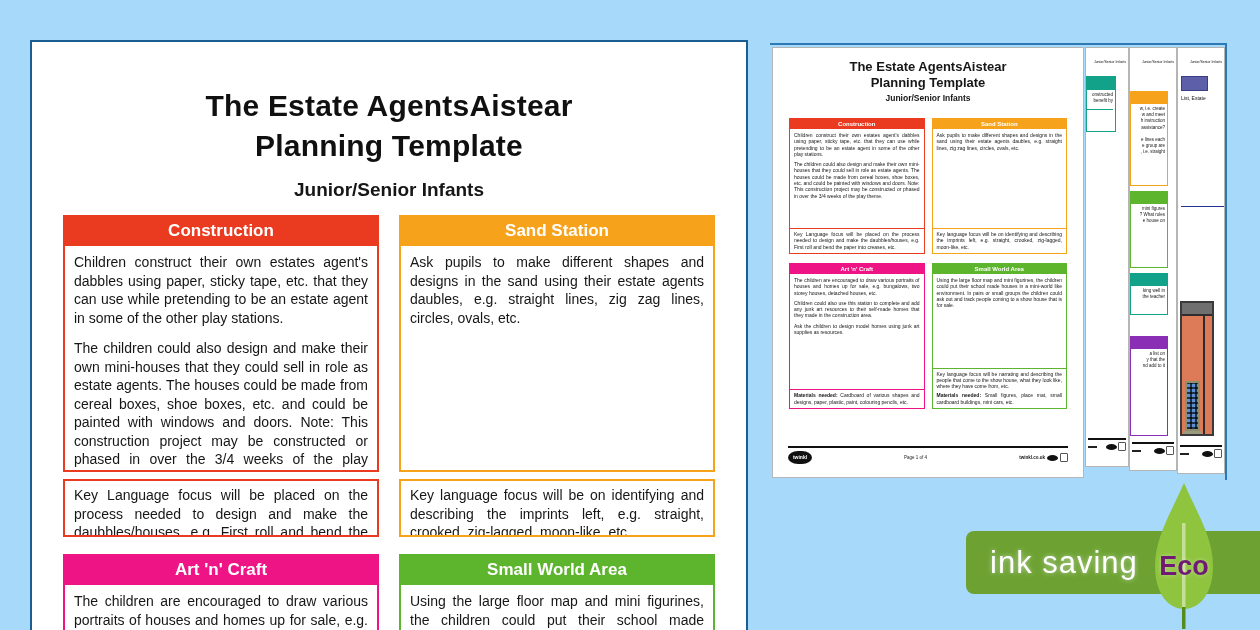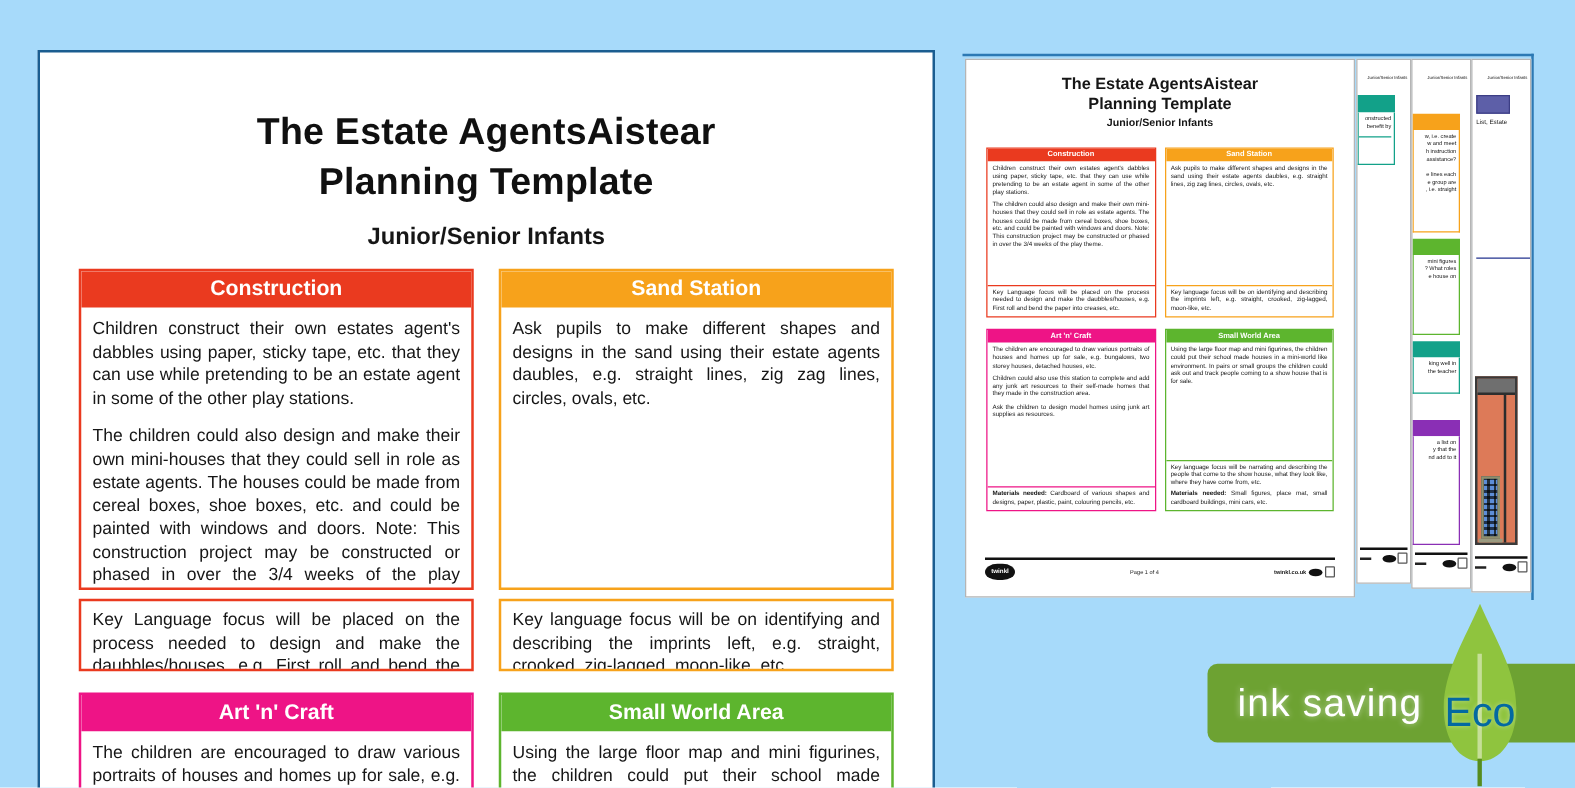--- a/index.html
+++ b/index.html
@@ -89,21 +89,21 @@
                    repeating-linear-gradient(90deg, #5d8ed8 0 3px, #23313f 3px 5px); }
   .window-base { position:absolute; left:1px; bottom:0; width:19px; height:3px; background:#9a9a80; }
 
   
   .eco-banner { position:absolute; left:966px; top:531px; width:300px; height:63px;
                 background:#6da232; border-radius:8px 0 0 8px; }
   .eco-banner-text { color:#fff; font-size:31px; line-height:63px; padding-left:24px;
                      letter-spacing:1px; text-shadow:0 0 5px rgba(255,255,255,.55); }
   .eco-leaf { position:absolute; left:1149px; top:481px; width:70px; height:150px; }
   .eco-text { position:absolute; left:1149px; top:551px; width:70px; text-align:center;
-              color:#0369a1; font-size:33px; font-weight:normal; text-shadow:0 0 4px rgba(255,255,255,.4); }
+              color:#701a75; font-size:27px; font-weight:bold; text-shadow:0 0 4px rgba(255,255,255,.4); }
 
   .teal-c { background:#12a189; }
   .b-teal { border:1px solid #12a189; border-top:none; }
   .orange-c { background:#f7a21b; }
   .b-orange { border:1px solid #f7a21b; border-top:none; }
   .green-c { background:#5db52e; }
   .b-green { border:1px solid #5db52e; border-top:none; }
   .purple-c { background:#8a2fb5; }
   .b-purple { border:1px solid #8a2fb5; border-top:none; }
   .indigo-c { background:#5d5fa8; border:1px solid #3c3e85; }

